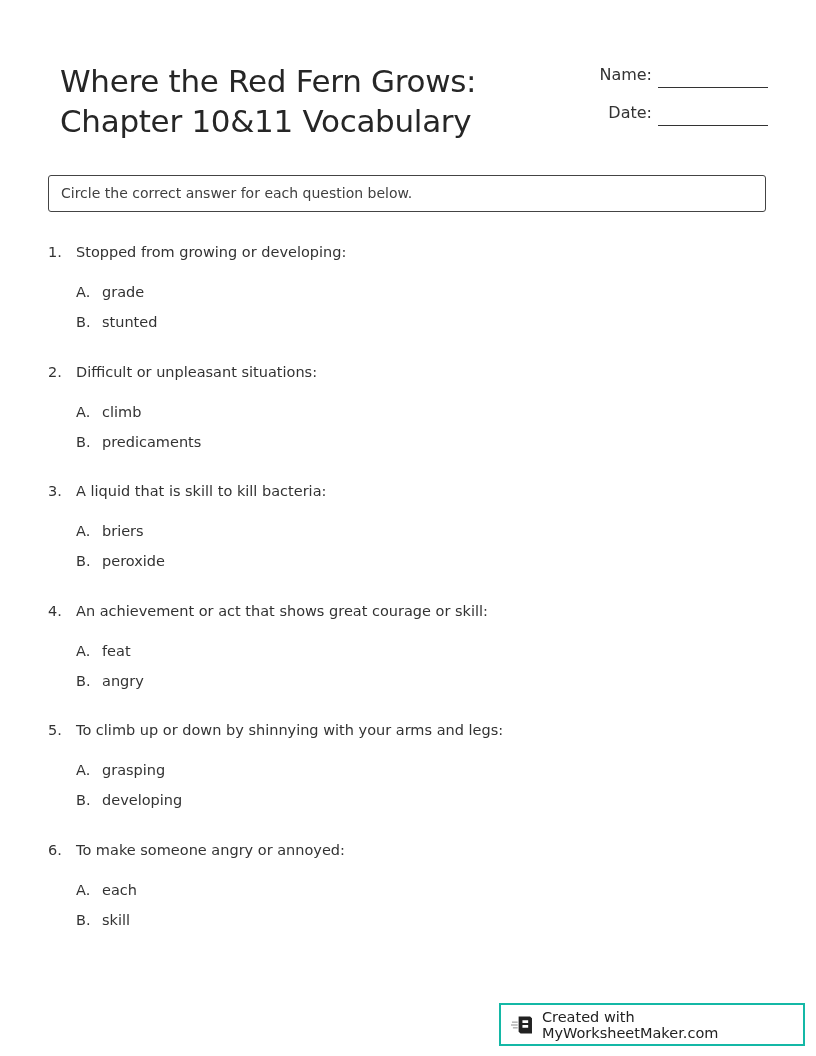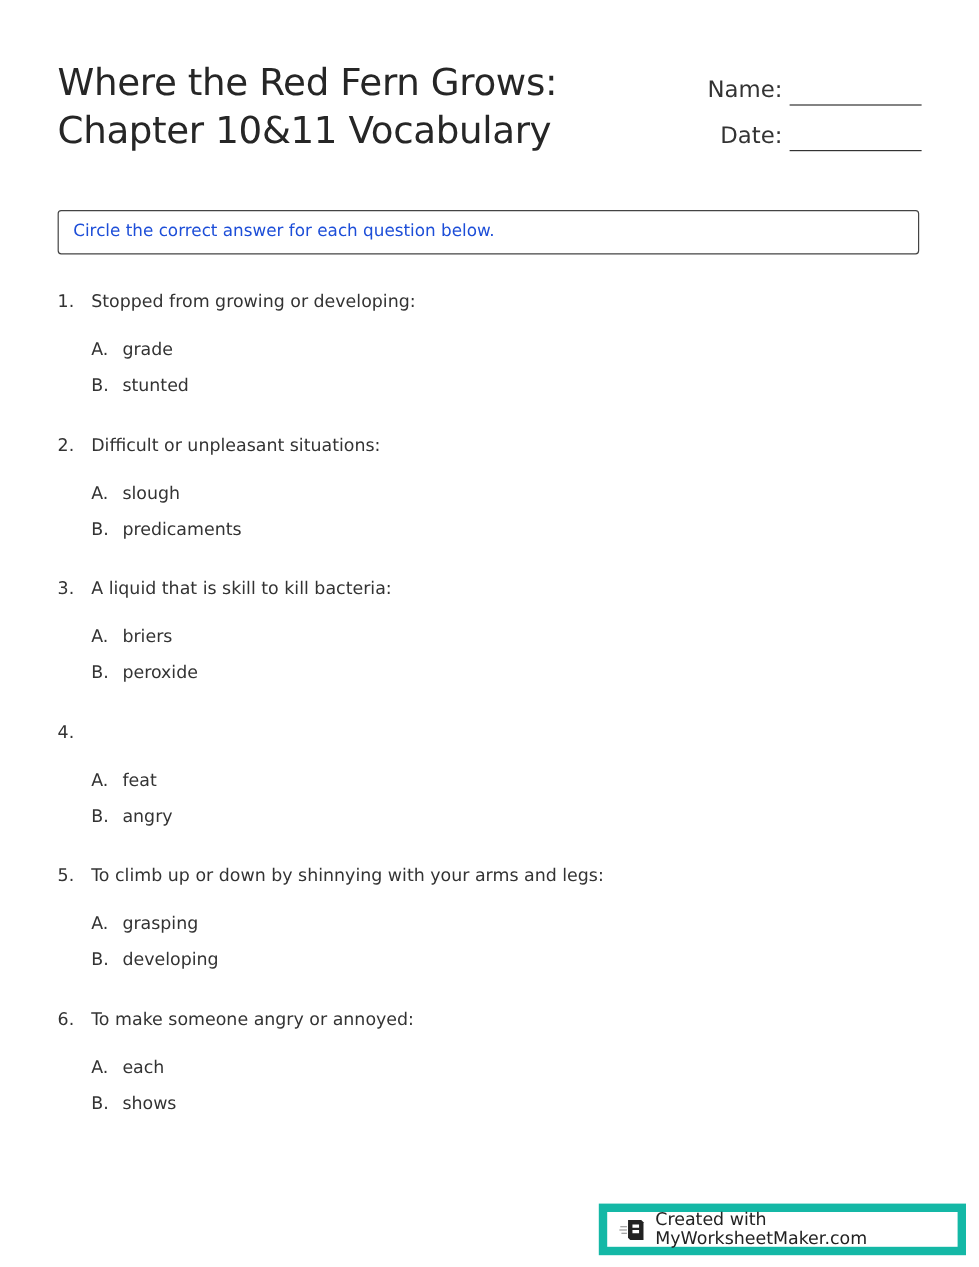--- a/index.html
+++ b/index.html
@@ -1,36 +1,36 @@
 <!DOCTYPE html>
 <html><head>
 <meta charset="utf-8">
 <style>
   html, body { margin: 0; padding: 0; background: #ffffff; }
   body { width: 816px; height: 1056px; position: relative; overflow: hidden;
          font-family: "DejaVu Sans", "Liberation Sans", sans-serif; color: #2b2b2b; }
   .title { position: absolute; left: 48px; top: 49px; font-size: 31px; line-height: 40px;
-           font-weight: normal; margin: 0; color: #262626; letter-spacing: -0.3px; }
+           font-weight: normal; margin: 12px; color: #262626; letter-spacing: -0.3px; }
   .title span { display: block; }
   .fields { position: absolute; right: 48px; top: 50px; }
   .field { display: flex; align-items: flex-end; justify-content: flex-end; height: 38px; }
-  .field-label { font-size: 19px; color: #333; margin-right: 6px; line-height: 26px; }
+  .field-label { font-size: 16px; color: #333; margin-right: 6px; line-height: 26px; }
   .field-line { width: 110px; border-bottom: 1px solid #333; height: 26px; }
   .instructions { position: absolute; left: 48px; top: 175px; width: 718px; height: 37px;
                   border: 1px solid #444; border-radius: 3px; box-sizing: border-box;
-                  font-size: 14px; line-height: 35px; padding-left: 12px; color: #1d4ed8; }
+                  font-size: 14px; line-height: 35px; padding-left: 12px; color: #404040; }
   .questions { position: absolute; left: 48px; top: 242px; width: 720px; }
   .question { height: 119.6px; }
   .q-row { display: flex; font-size: 14.5px; line-height: 20px; color: #333; }
   .q-num { width: 28px; }
   .choices { margin-top: 20px; padding-left: 28px; }
   .choice { display: flex; font-size: 14.5px; line-height: 20px; height: 30px; color: #333; }
   .choice-letter { width: 26px; }
   .footer { position: absolute; left: 499px; top: 1003px; width: 306px; height: 43px;
-            border: 7px solid #14b8a6; box-sizing: border-box; display: flex; align-items: center;
+            border: 2px solid #14b8a6; box-sizing: border-box; display: flex; align-items: center;
             padding-left: 10px; font-size: 14.5px; color: #222; }
   .footer svg { margin-right: 8px; }
 </style>
 </head>
 <body>
 
 <h1 class="title">
   <span>Where the Red Fern Grows:</span>
   <span>Chapter 10&amp;11 Vocabulary</span>
 </h1>
@@ -66,21 +66,21 @@
     </div>
   </div>
   <div class="question">
     <div class="q-row">
         <span class="q-num">2.</span>
         <span>Difficult or unpleasant situations:</span>
       </div>
     <div class="choices">
       <div class="choice">
           <span class="choice-letter">A.</span>
-          <span>slough</span>
+          <span>climb</span>
         </div>
       <div class="choice">
           <span class="choice-letter">B.</span>
           <span>predicaments</span>
         </div>
     </div>
   </div>
   <div class="question">
     <div class="q-row">
         <span class="q-num">3.</span>
@@ -93,20 +93,21 @@
         </div>
       <div class="choice">
           <span class="choice-letter">B.</span>
           <span>peroxide</span>
         </div>
     </div>
   </div>
   <div class="question">
     <div class="q-row">
         <span class="q-num">4.</span>
+        <span>An achievement or act that shows great courage or skill:</span>
       </div>
     <div class="choices">
       <div class="choice">
           <span class="choice-letter">A.</span>
           <span>feat</span>
         </div>
       <div class="choice">
           <span class="choice-letter">B.</span>
           <span>angry</span>
         </div>
@@ -133,21 +134,21 @@
         <span class="q-num">6.</span>
         <span>To make someone angry or annoyed:</span>
       </div>
     <div class="choices">
       <div class="choice">
           <span class="choice-letter">A.</span>
           <span>each</span>
         </div>
       <div class="choice">
           <span class="choice-letter">B.</span>
-          <span>shows</span>
+          <span>skill</span>
         </div>
     </div>
   </div>
 </div>
 
 <div class="footer">
   <svg width="24" height="22" viewBox="0 0 24 22">
     <line x1="1" y1="8" x2="7" y2="8" stroke="#888" stroke-width="1"></line>
     <line x1="0" y1="11" x2="7" y2="11" stroke="#888" stroke-width="1"></line>
     <line x1="2" y1="14" x2="7" y2="14" stroke="#888" stroke-width="1"></line>

